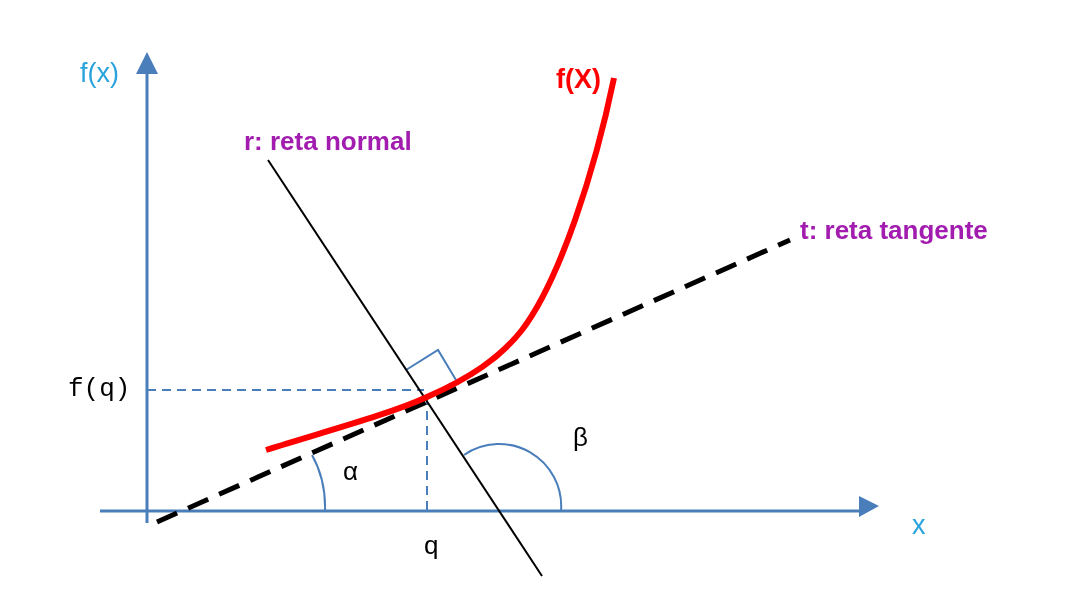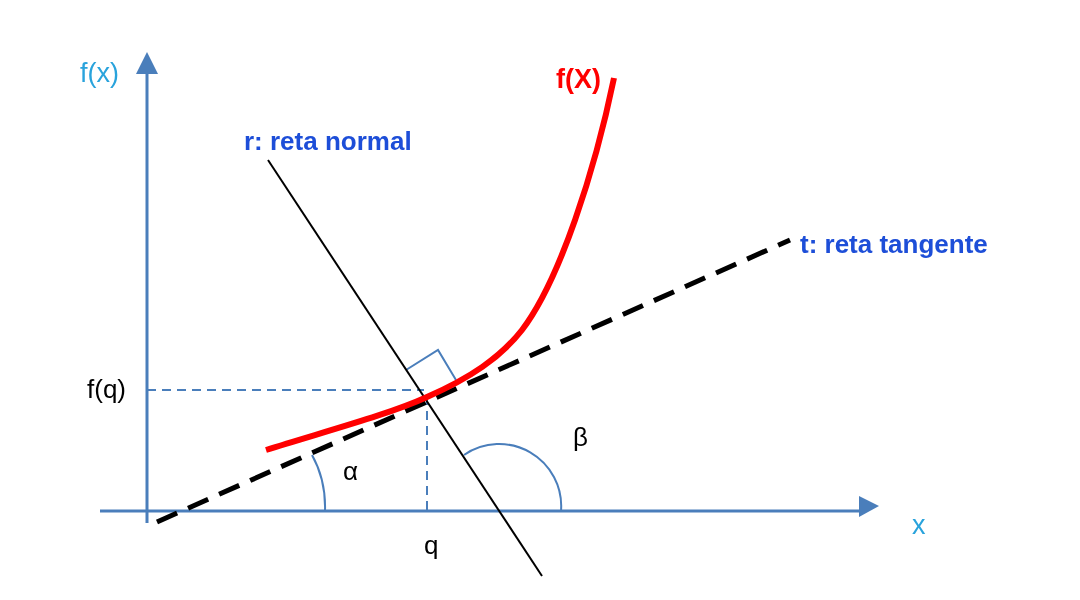--- a/index.html
+++ b/index.html
@@ -1,21 +1,21 @@
 <!DOCTYPE html>
 <html><head>
   <meta charset="utf-8">
   <style>
     html, body { margin: 0; padding: 0; background: #ffffff; }
     body { width: 1080px; height: 600px; position: relative; overflow: hidden; }
     #canvas { position: absolute; left: 0; top: 0; width: 1080px; height: 600px; }
     .lbl { position: absolute; white-space: nowrap; font-family: "Liberation Sans", "DejaVu Sans", sans-serif; line-height: 1; margin-left: 12px; }
     .axis-lbl { color: #29a3dc; font-size: 27px; }
     .curve-lbl { color: #ff0000; font-size: 27px; font-weight: bold; }
-    .line-lbl { color: #1d4ed8; font-size: 26px; font-weight: bold; }
+    .line-lbl { color: #a21caf; font-size: 26px; font-weight: bold; }
     .plain-lbl { color: #000000; font-size: 26px; }
   </style>
 </head>
 <body>
 
 <svg id="canvas" width="1080" height="600" viewBox="0 0 1080 600" xmlns="http://www.w3.org/2000/svg">
   <defs>
     <marker id="arrowUp" markerWidth="10" markerHeight="10" refX="5" refY="5" orient="auto" markerUnits="userSpaceOnUse" viewBox="0 0 10 10">
     </marker>
   </defs>
@@ -50,19 +50,19 @@
   <path d="M 266,450 C 330,430 390,414 427,397 C 470,378 500,358 522,330 C 560,280 595,170 614,78" fill="none" stroke="#ff0000" stroke-width="6" stroke-linecap="butt"></path>
 </svg>
 
 <div class="lbl axis-lbl" style="left:68px; top:60px;">f(x)</div>
 <div class="lbl axis-lbl" style="left:900px; top:512px;">x</div>
 
 <div class="lbl curve-lbl" style="left:544px; top:66px;">f(X)</div>
 
 <div class="lbl line-lbl" style="left:232px; top:128px;">r: reta normal</div>
 
-<div class="lbl line-lbl" style="left:788px; top:231px;">t: reta tangente</div>
+<div class="lbl line-lbl" style="left:788px; top:217px;">t: reta tangente</div>
 
-<div class="lbl plain-lbl" style="left:75px; top:376px;">f(q)</div>
+<div class="lbl plain-lbl" style="left:56px; top:376px;font-family:Liberation Mono, monospace;">f(q)</div>
 <div class="lbl plain-lbl" style="left:412px; top:532px;">q</div>
 
 <div class="lbl plain-lbl" style="left:331px; top:458px;">α</div>
 <div class="lbl plain-lbl" style="left:561px; top:424px;">β</div>
 
 </body></html>

